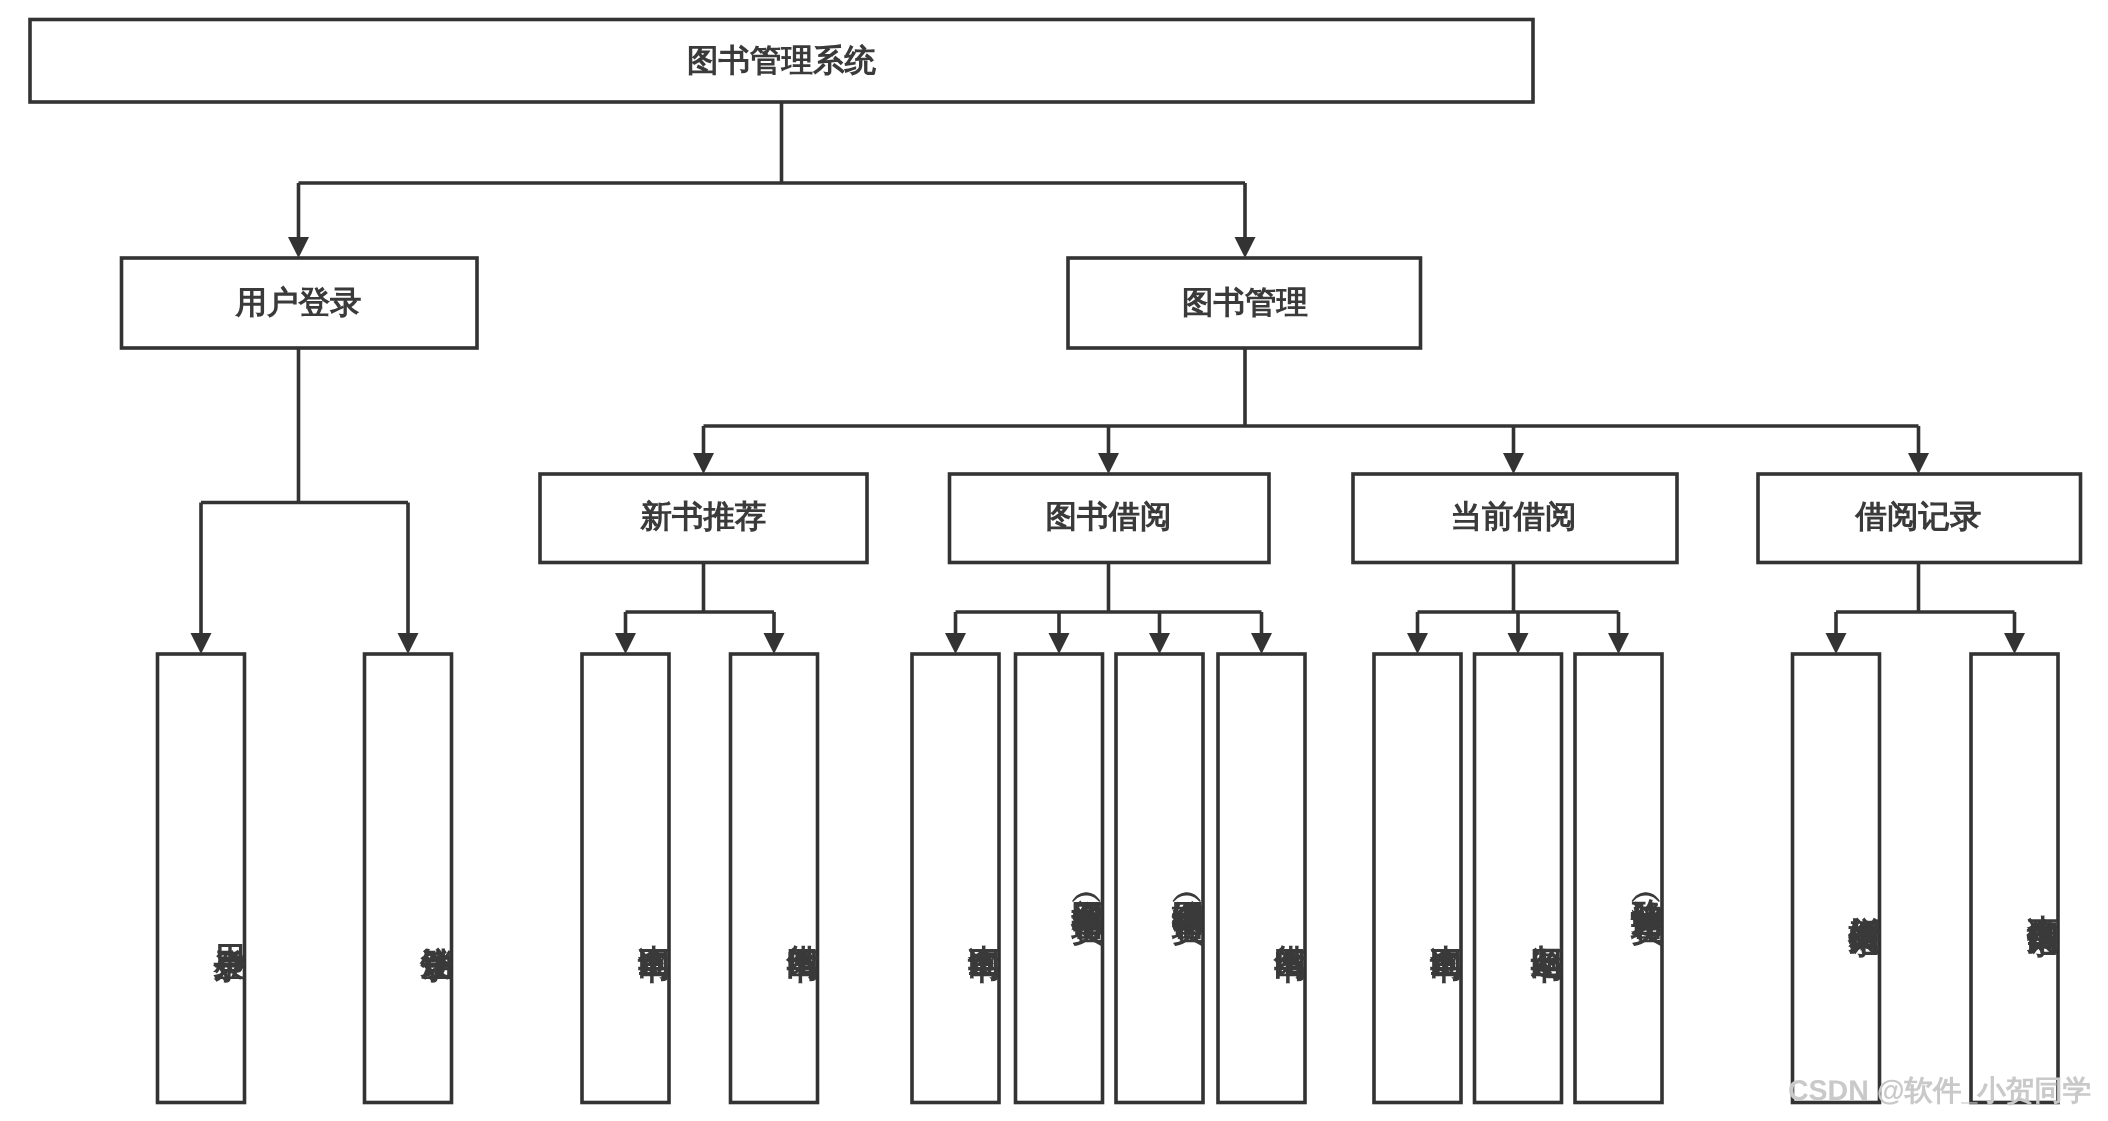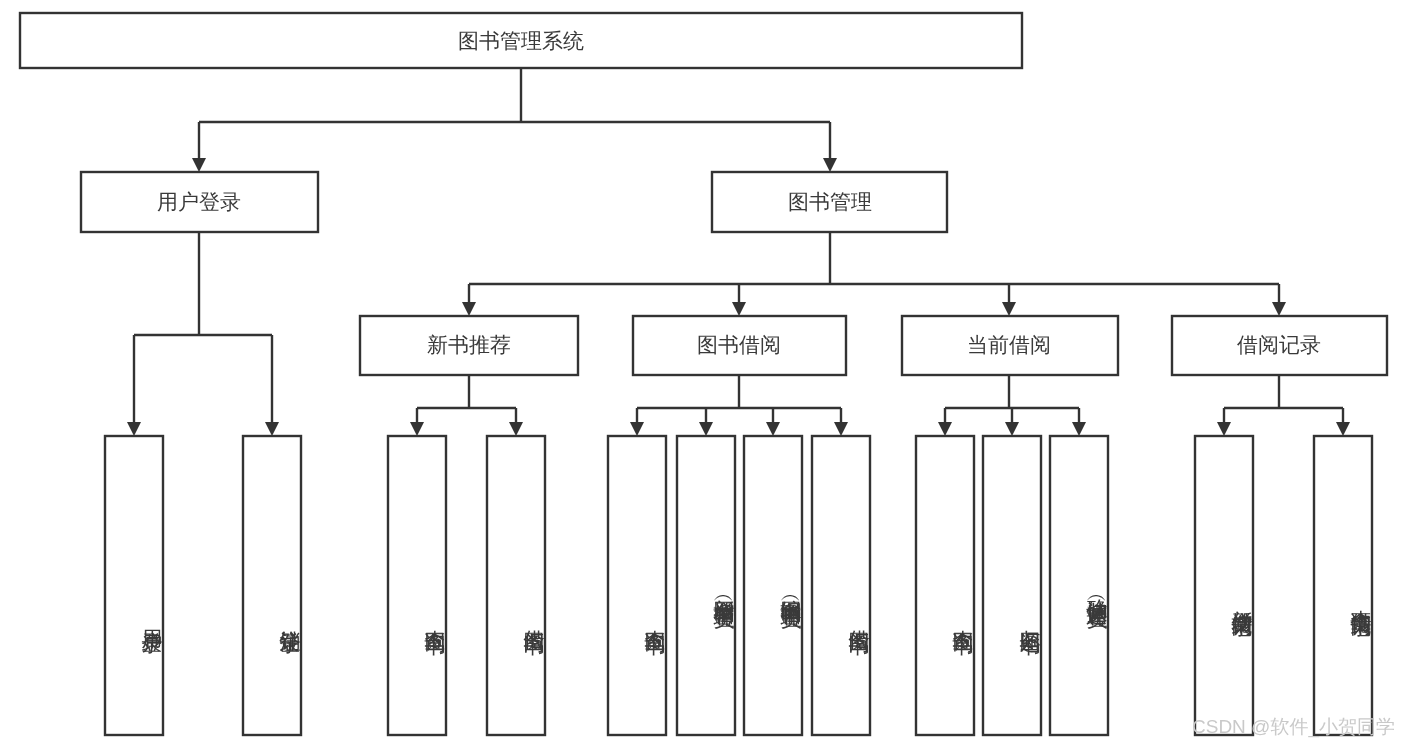--- a/index.html
+++ b/index.html
@@ -12,20 +12,21 @@
     width: 1405px;
     height: 747px;
     font-family: "Liberation Sans", "DejaVu Sans", sans-serif;
     overflow: hidden;
   }
   #diagram-root {
     position: relative;
     width: 1405px;
     height: 747px;
     background: #ffffff;
+    font-weight: bold;
   }
   svg.diagram-canvas {
     position: absolute;
     top: 0;
     left: 0;
     width: 1405px;
     height: 747px;
     display: block;
   }
   .node-box {

